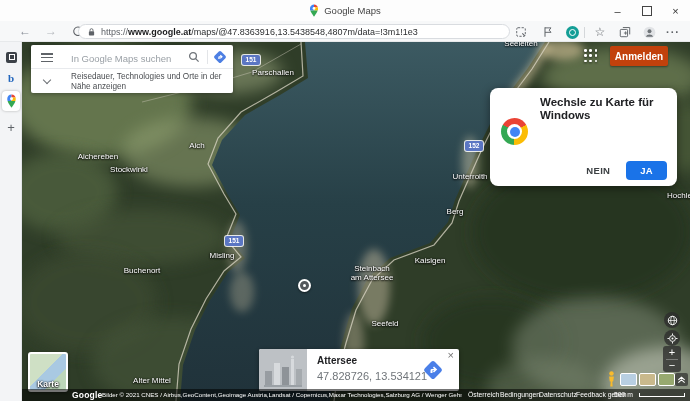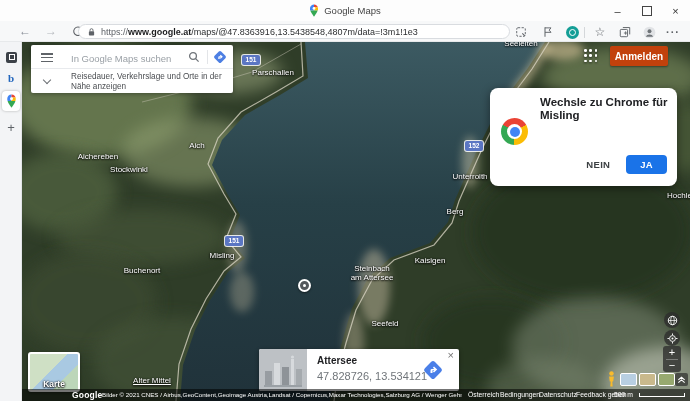--- a/index.html
+++ b/index.html
@@ -63,34 +63,34 @@
               display:flex;align-items:center;justify-content:center;border-radius:2px;box-shadow:0 1px 2px rgba(0,0,0,.4);}
 
   
   .chrome-dialog{position:absolute;left:468px;top:46px;width:187px;height:98px;background:#fff;border-radius:8px;box-shadow:0 2px 10px rgba(0,0,0,.45);}
   .chrome-logo{position:absolute;left:11px;top:30px;width:27px;height:27px;border-radius:50%;
                background:conic-gradient(from 60deg,#fbbc05 0 120deg,#34a853 0 240deg,#ea4335 0 360deg);}
   .chrome-logo::before{content:"";position:absolute;inset:6px;border-radius:50%;background:#fff;}
   .chrome-logo::after{content:"";position:absolute;inset:8.5px;border-radius:50%;background:#4285f4;}
   .dlg-title{position:absolute;left:50px;top:8px;width:132px;font-size:11.5px;font-weight:bold;line-height:13px;color:#202124;}
   .dlg-body{position:absolute;left:50px;top:37px;width:134px;font-size:9px;line-height:12px;color:#5f6368;}
-  .dlg-buttons{position:absolute;right:10px;bottom:12px;display:flex;gap:10px;align-items:center;}
+  .dlg-buttons{position:absolute;right:10px;bottom:6px;display:flex;gap:10px;align-items:center;}
   .btn-nein{font-size:9.5px;font-weight:bold;color:#3c4043;padding:4px 6px;letter-spacing:.3px;}
   .btn-ja{font-size:9.5px;font-weight:bold;color:#fff;background:#1a73e8;border-radius:4px;padding:4px 14px;letter-spacing:.3px;}
 
   
   .place-card{position:absolute;left:237px;top:307px;width:200px;height:42px;background:#fff;border-radius:2px;box-shadow:0 1px 4px rgba(0,0,0,.4);}
   .pc-thumb{position:absolute;left:0;top:0;width:48px;height:42px;overflow:hidden;border-radius:2px 0 0 2px;}
   .pc-title{position:absolute;left:58px;top:6px;font-size:10px;font-weight:bold;color:#202124;}
   .pc-coords{position:absolute;left:58px;top:21px;font-size:11px;color:#70757a;}
   .pc-close{position:absolute;right:5px;top:0px;font-size:11px;color:#757575;}
   .pc-dir{position:absolute;right:14px;top:9px;width:24px;height:24px;}
 
   
-  .karte-box{position:absolute;left:6px;top:310px;width:52px;height:40px;border:2px solid #fff;border-radius:3px;box-sizing:border-box;
+  .karte-box{position:absolute;left:6px;top:310px;width:40px;height:40px;border:2px solid #fff;border-radius:3px;box-sizing:border-box;
              background:linear-gradient(135deg,#cfe0c5 0 45%,#a9c9e2 45% 70%,#bcd6b9 70%);box-shadow:0 1px 3px rgba(0,0,0,.4);overflow:hidden;}
   .karte-label{position:absolute;left:0;right:0;bottom:1px;text-align:center;font-size:8.5px;font-weight:bold;color:#fff;text-shadow:0 1px 2px #000,0 0 2px #000;}
   .ctl-circle{position:absolute;width:16px;height:16px;border-radius:50%;background:rgba(45,45,45,.78);display:flex;align-items:center;justify-content:center;}
   .zoom-rect{position:absolute;left:641px;top:304px;width:18px;height:26px;background:rgba(45,45,45,.78);border-radius:3px;color:#fff;}
   .zoom-rect .zi{position:absolute;left:0;width:18px;height:13px;text-align:center;font-size:11px;line-height:12px;}
   .zoom-rect .sep{position:absolute;left:3px;top:13px;width:12px;height:1px;background:rgba(255,255,255,.3);}
   .thumb{position:absolute;top:331px;width:17px;height:13px;border:1px solid #fff;border-radius:2px;box-sizing:border-box;}
   .t1{background:#b8cfe2;} .t2{background:#c9b98c;} .t3{background:#97a96f;}
   .chev-box{position:absolute;left:653px;top:331px;width:13px;height:13px;background:rgba(45,45,45,.7);border-radius:2px;display:flex;align-items:center;justify-content:center;}
 
@@ -264,21 +264,21 @@
         <span class="map-label" style="left: 31px; top: 110px;">Aichereben</span>
         <span class="map-label" style="left: 403px; top: 130px;">Unterroith</span>
         <span class="map-label" style="left: 388px; top: 165px;">Berg</span>
         <span class="map-label" style="left: 621px; top: 149px;">Hochlecken</span>
         <span class="map-label" style="left: 155px; top: 209px;">Misling</span>
         <span class="map-label" style="left: 75px; top: 224px;">Buchenort</span>
         <span class="map-label" style="left: 305px; top: 222px;">Steinbach
 am Attersee</span>
         <span class="map-label" style="left: 363px; top: 214px;">Kaisigen</span>
         <span class="map-label" style="left: 318px; top: 277px;">Seefeld</span>
-        <span class="map-label" style="left: 85px; top: 334px; text-decoration: underline;">Alter Mittel</span>
+        <span class="map-label" style="left: 85px; top: 334px;">Alter Mittel</span>
         <span class="road-badge" style="left: 220px; top: 13px;">151</span>
         <span class="road-badge" style="left: 203px; top: 194px;">151</span>
         <span class="road-badge" style="left: 443px; top: 99px;">152</span>
       </div>
 
     <div class="pin-marker"></div>
 
     <div class="search-card">
       <div class="search-row">
         <span class="hamburger">
@@ -292,40 +292,40 @@
             <path d="M7.6,7.6 L10.6,10.6" stroke="#70757a" stroke-width="1.3"></path>
         </svg>
         <span class="search-divider"></span>
         <svg style="position:absolute;left:181px;top:4px;" width="16" height="16" viewBox="0 0 24 24">
           <rect x="5" y="5" width="14" height="14" rx="2.5" transform="rotate(45 12 12)" fill="#4d7fe3"></rect>
           <path d="M9.5,15 v-2.6 a1.4,1.4 0 0 1 1.4,-1.4 h2.3 l-1.3,-1.3 1.1,-1.1 3.2,3 -3.2,3 -1.1,-1.1 1.3,-1.3 h-1.7 v2.8 z" fill="#fff"></path>
         </svg>
       </div>
       <div class="hint-row">
         <span class="hint-chevron"></span>
-        <span class="hint-text">Reisedauer, Verkehrslage und Orte in der Nähe anzeigen</span>
+        <span class="hint-text">Reisedauer, Technologies und Orte in der Nähe anzeigen</span>
       </div>
     </div>
 
     <div class="apps-grid">
         <i></i>
         <i></i>
         <i></i>
         <i></i>
         <i></i>
         <i></i>
         <i></i>
         <i></i>
         <i></i>
       </div>
     <div class="signin-btn">Anmelden</div>
 
     <div class="chrome-dialog">
       <div class="chrome-logo"></div>
-      <div class="dlg-title">Wechsle zu Chrome für Misling</div>
+      <div class="dlg-title">Wechsle zu Karte für Windows</div>
       <div class="dlg-buttons">
         <span class="btn-nein">NEIN</span>
         <span class="btn-ja">JA</span>
       </div>
     </div>
 
     <div class="place-card">
       <div class="pc-thumb">
         <svg width="48" height="42" viewBox="0 0 48 42">
           <rect width="48" height="42" fill="#bdc1c5"></rect>

